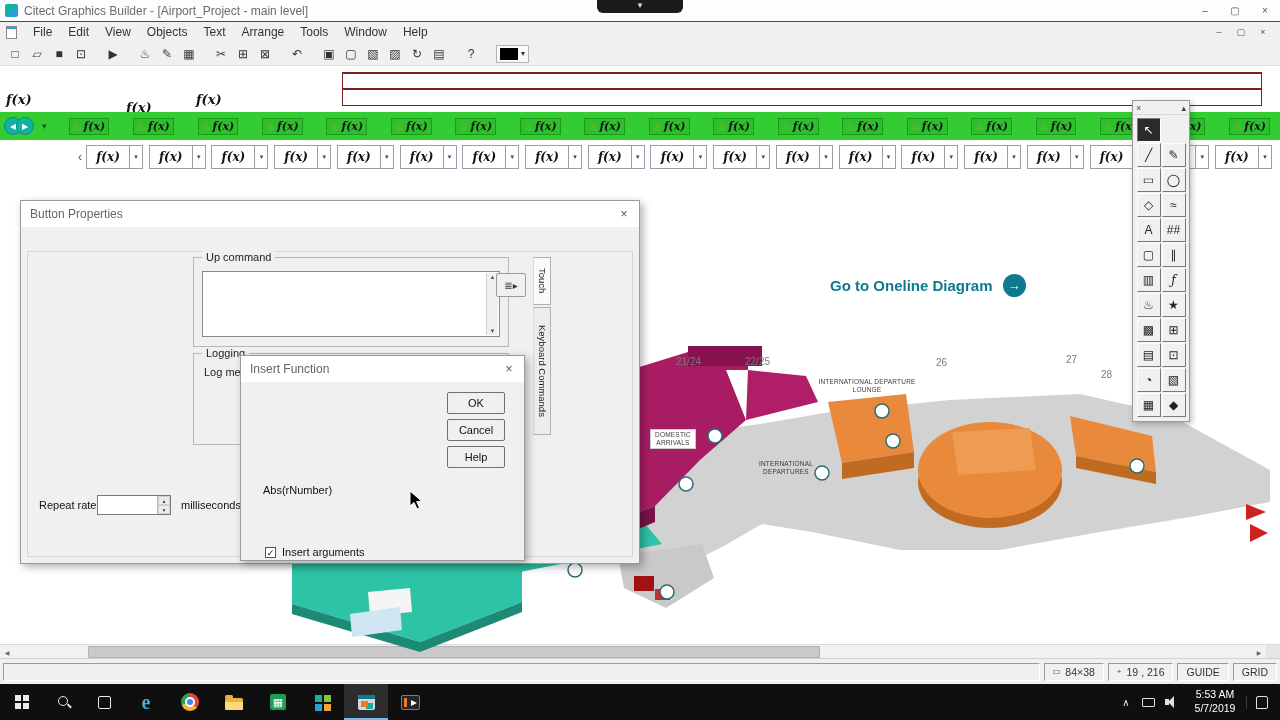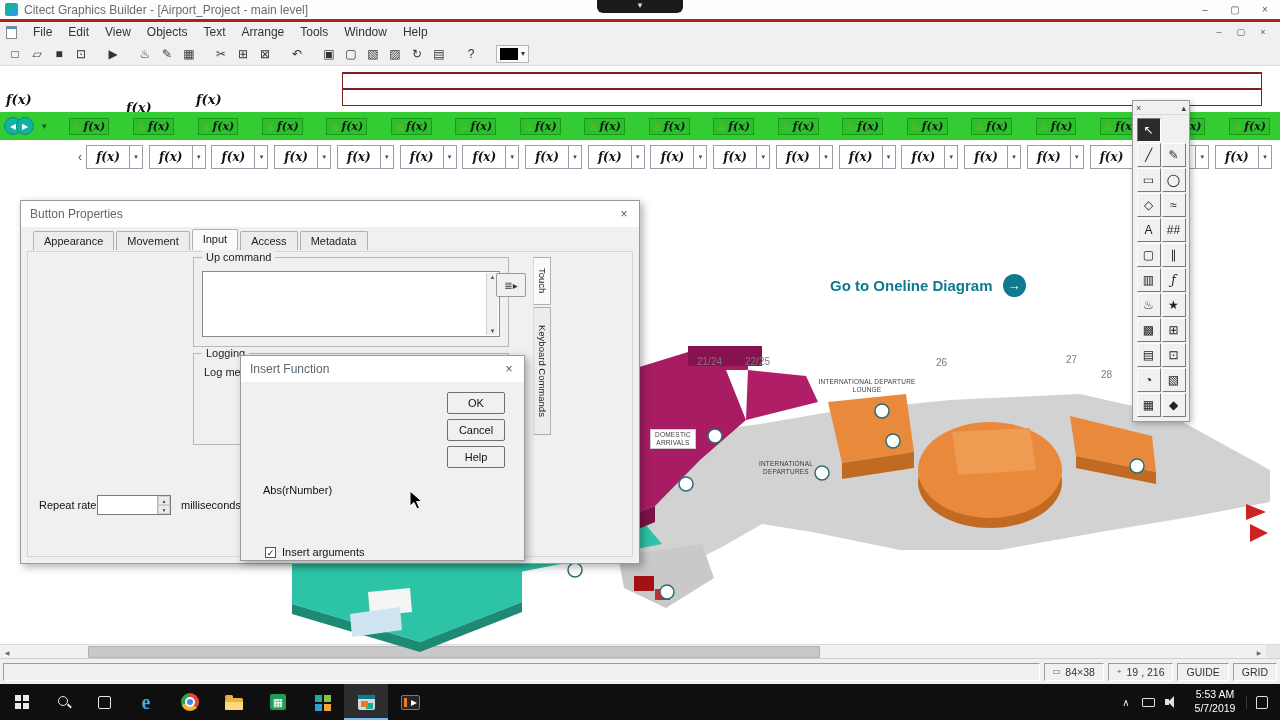--- a/index.html
+++ b/index.html
@@ -1,19 +1,19 @@
 <!DOCTYPE html>
 <html style="--band_green: #33cc33; --magenta: #a81c63; --magenta_dark: #6e1242; --orange: #e8893b; --orange_dark: #c06a22; --teal: #2dc3a7; --teal_dark: #1d8a76; --link_teal: #0e7a90; --selection_blue: #2e7bd6; --map_gray: #d2d2d2; --red_accent: #cc2222;"><head>
 <meta charset="utf-8">
 <style>
   * { margin:0; padding:0; box-sizing:border-box; }
   html,body { width:1280px; height:720px; overflow:hidden; font-family:"Liberation Sans",sans-serif; background:#fff; }
 
   
-  #titlebar { position:absolute; left:0; top:0; width:1280px; height:22px; background:#fdfdfd; border-bottom:3px solid #b91c1c; display:flex; align-items:center; font-size:12px; color:#6b6b6b; }
+  #titlebar { position:absolute; left:0; top:0; width:1280px; height:22px; background:#fdfdfd; border-bottom:1px solid #b91c1c; display:flex; align-items:center; font-size:12px; color:#6b6b6b; }
   #app-icon { width:13px; height:13px; margin:0 6px 0 5px; border-radius:2px; background:linear-gradient(135deg,#12b2a0 0 50%,#2a9fd8 50% 100%); }
   #titlebar .win-ctrls { margin-left:auto; display:flex; }
   .win-ctrls span { width:30px; text-align:center; font-size:10px; color:#555; line-height:20px; }
   #recorder-tab { position:absolute; left:597px; top:0; width:86px; height:13px; background:#1b1b1b; border-radius:0 0 6px 6px; z-index:60; color:#ddd; font-size:9px; text-align:center; line-height:11px; }
 
   
   #menubar { position:absolute; left:0; top:22px; width:1280px; height:20px; background:#f0f0f0; display:flex; align-items:center; font-size:12px; color:#333; }
   #doc-icon { width:11px; height:13px; background:#fff; border:1px solid #8a8a8a; margin:0 8px 0 6px; box-shadow:inset 0 2px 0 #2a9fd8; }
   #menu-items { display:flex; }
   .menu-item { padding:2px 8px; }
@@ -481,47 +481,39 @@
         <circle cx="686" cy="484" r="7"></circle>
         <circle cx="598" cy="466" r="7"></circle>
       <circle cx="624" cy="541" r="7"></circle>
         <circle cx="575" cy="570" r="7"></circle>
         <circle cx="667" cy="592" r="7"></circle>
       <circle cx="1137" cy="466" r="7"></circle>
     </g>
   </svg>
 
   <span class="map-label" style="left:585px;top:329px;" data-name="gate-label">20/23</span>
-  <span class="map-label" style="left:697px;top:290px;" data-name="gate-label">21/24</span>
+  <span class="map-label" style="left:676px;top:290px;" data-name="gate-label">21/24</span>
   <span class="map-label" style="left:745px;top:290px;" data-name="gate-label">22/25</span>
   <span class="map-label" style="left:936px;top:291px;" data-name="gate-label">26</span>
   <span class="map-label" style="left:1066px;top:288px;" data-name="gate-label">27</span>
   <span class="map-label" style="left:1101px;top:303px;" data-name="gate-label">28</span>
   <div class="map-area-label" style="left:818px;top:312px;width:98px;" data-name="area-label-lounge">INTERNATIONAL DEPARTURE LOUNGE</div>
   <div class="map-area-label" style="left:650px;top:363px;width:46px;background:#fff;border:1px solid #ccc;padding:1px;" data-name="area-label-domestic">DOMESTIC ARRIVALS</div>
   <div class="map-area-label" style="left:756px;top:394px;width:60px;" data-name="area-label-departures">INTERNATIONAL DEPARTURES</div>
 
   <div id="oneline-link" data-name="oneline-diagram-link">
     <span id="oneline-label" data-name="oneline-link-label">Go to Oneline Diagram</span>
     <span id="oneline-arrow" data-name="arrow-right-icon">→</span>
   </div>
 
   <div class="dialog" id="bp-dialog" style="top:134px;" data-name="button-properties-dialog">
     <div class="dlg-title" data-name="dialog-title-bar">
       <span data-name="dialog-title">Button Properties</span>
       <span class="dlg-close" data-name="close-icon">×</span>
     </div>
-    <div id="bp-tabs">
-
-    <div class="bp-tab" data-name="properties-tab">Appearance</div>
-        <div class="bp-tab" data-name="properties-tab">Movement</div>
-        <div class="bp-tab selected" data-name="properties-tab">Input</div>
-        <div class="bp-tab" data-name="properties-tab">Access</div>
-        <div class="bp-tab" data-name="properties-tab">Metadata</div>
-      </div>
     <div id="bp-page" data-name="tab-page"></div>
 
 
     <div class="groupbox" id="bp-upcmd-group" data-name="up-command-groupbox">
       <span class="grouplegend" data-name="group-label">Up command</span>
       <div id="upcmd-text" data-name="up-command-textarea">
         <div class="mini-scroll" data-name="textarea-scrollbar">
           <span data-name="scroll-up-icon">▲</span>
           <span data-name="scroll-down-icon">▼</span>
         </div>

